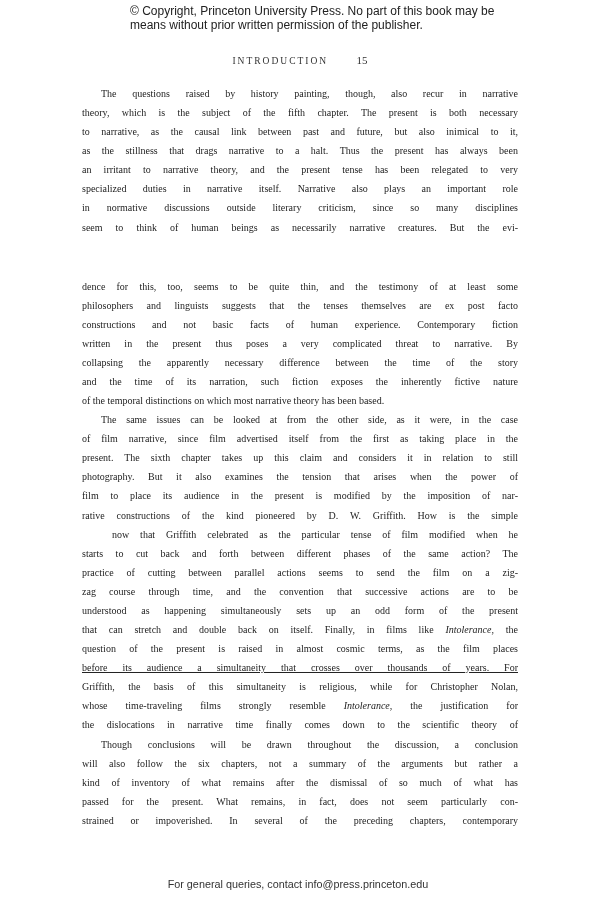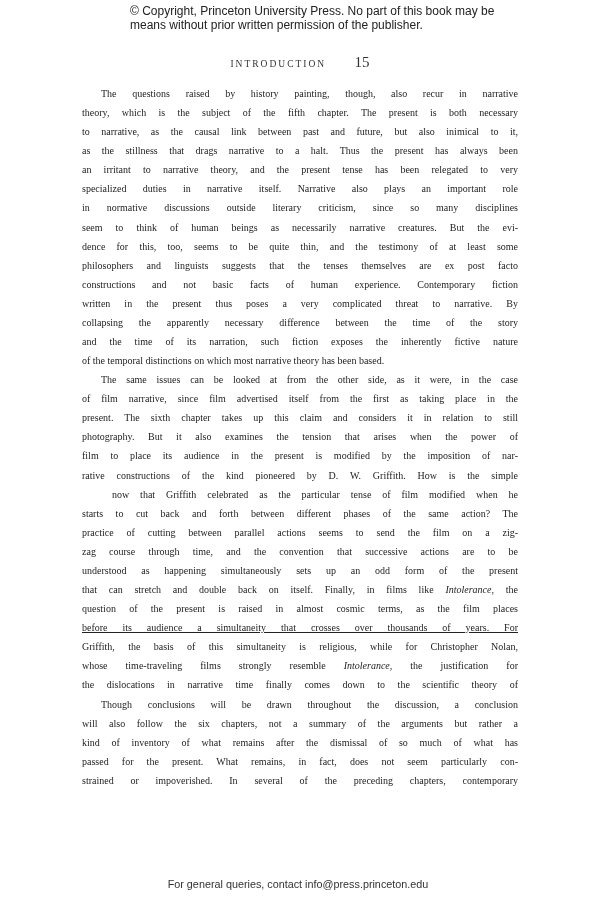--- a/index.html
+++ b/index.html
@@ -38,21 +38,21 @@
       letter-spacing: 2px;
       color: #333333;
       padding-left: 0px;
     }
     .running-head .rh-title {
       text-transform: uppercase;
     }
     .running-head .rh-page {
       margin-left: 24px;
       letter-spacing: 0;
-      font-size: 15px;
+      font-size: 11px;
     }
     .body-text {
       position: absolute;
       left: 82px;
       top: 84px;
       width: 436px;
       font-family: "Liberation Serif", serif;
       font-size: 10px;
       line-height: 19.08px;
       color: #232323;
@@ -97,21 +97,21 @@
 
   <div class="para">
     <span class="line first" style="word-spacing: 0px;">The questions raised by history painting, though, also recur in narrative</span>
     <span class="line" style="word-spacing: -1.0649px;">theory, which is the subject of the fifth chapter. The present is both necessary</span>
     <span class="line" style="word-spacing: -1.13393px;">to narrative, as the causal link between past and future, but also inimical to it,</span>
     <span class="line" style="word-spacing: -1.23103px;">as the stillness that drags narrative to a halt. Thus the present has always been</span>
     <span class="line" style="word-spacing: -1.29928px;">an irritant to narrative theory, and the present tense has been relegated to very</span>
     <span class="line" style="word-spacing: 0px;">specialized duties in narrative itself. Narrative also plays an important role</span>
     <span class="line" style="word-spacing: -1.18403px;">in normative discussions outside literary criticism, since so many disciplines</span>
     <span class="line" style="word-spacing: -1.32161px;">seem to think of human beings as necessarily narrative creatures. But the evi-</span>
-    <span class="line" style="word-spacing: -0.655208px;">dence for this, too, seems to be quite thin, and the testimony of at least some</span>
+    <span class="line" style="word-spacing: -0.655208px; margin-top: 40px;">dence for this, too, seems to be quite thin, and the testimony of at least some</span>
     <span class="line" style="word-spacing: -2.18466px;">philosophers and linguists suggests that the tenses themselves are ex post facto</span>
     <span class="line" style="word-spacing: -1.44792px;">constructions and not basic facts of human experience. Contemporary fiction</span>
     <span class="line" style="word-spacing: 0px;">written in the present thus poses a very complicated threat to narrative. By</span>
     <span class="line" style="word-spacing: -0.704688px;">collapsing the apparently necessary difference between the time of the story</span>
     <span class="line" style="word-spacing: -1.38932px;">and the time of its narration, such fiction exposes the inherently fictive nature</span>
     <span class="line last">of the temporal distinctions on which most narrative theory has been based.</span>
   </div>
 
   <div class="para">
     <span class="line first" style="word-spacing: -1.44336px;">The same issues can be looked at from the other side, as it were, in the case</span>

